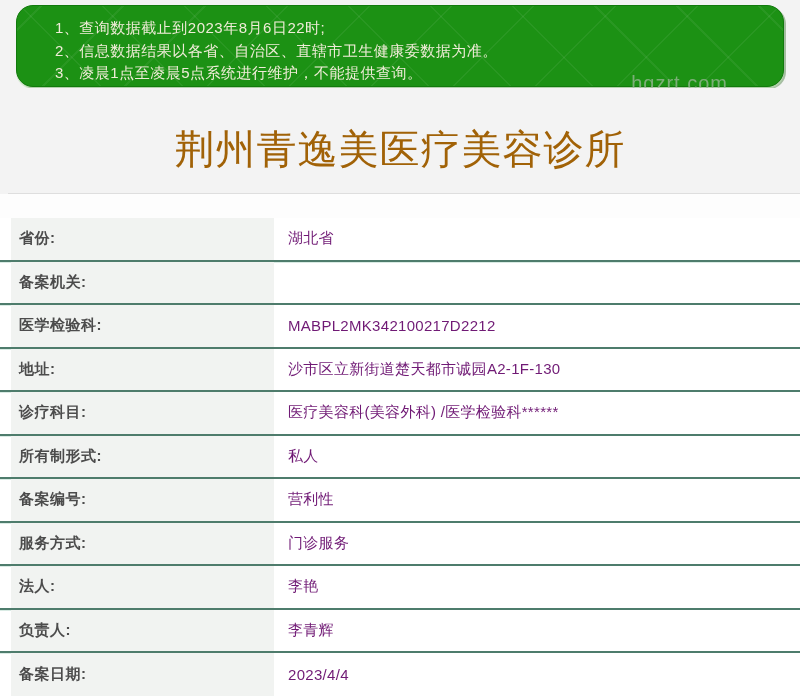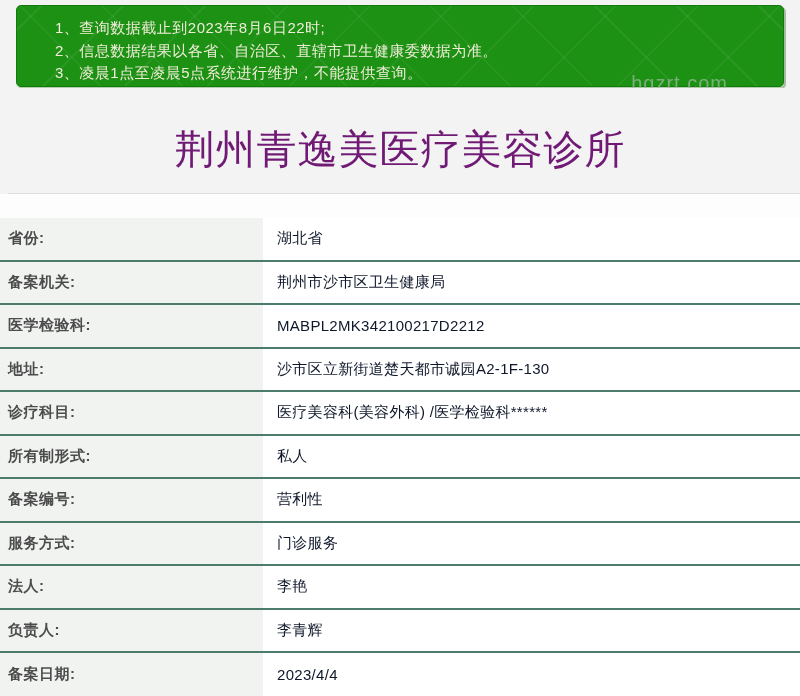--- a/index.html
+++ b/index.html
@@ -12,21 +12,21 @@
     width:800px;height:696px;
     background:#f3f3f3;
     overflow:hidden;
   }
   
   .notice-banner{
     position:absolute;left:16px;top:5px;
     width:768px;height:82px;
     background:#1c9114;
     border:1px solid #117a0c;
-    border-radius:5px;
+    border-radius:17px;
     box-sizing:border-box;
     box-shadow:0 2px 0 rgba(190,225,180,0.55), 2px 2px 0 rgba(20,90,10,0.35);
     
     background-image:
       repeating-linear-gradient(45deg, rgba(255,255,255,0.06) 0 2px, transparent 2px 58px),
       repeating-linear-gradient(-45deg, rgba(255,255,255,0.06) 0 2px, transparent 2px 58px);
   }
   .notice-lines{
     padding:11px 0 0 38px;
   }
@@ -48,21 +48,21 @@
   
   .title-section{
     position:absolute;left:0;top:88px;
     width:800px;height:105px;
     background:#f3f3f3;
     display:flex;align-items:center;justify-content:center;
   }
   .page-title{
     font-size:40px;
     font-weight:400;
-    color:#701a75;
+    color:#a16207;
     letter-spacing:1px;
     margin-top:18px;
   }
   .title-divider{
     position:absolute;left:8px;top:193px;
     width:792px;height:0;
     border-top:1px solid #dedede;
   }
   .white-band{
     position:absolute;left:0;top:194px;
@@ -74,39 +74,40 @@
     position:absolute;left:0;top:218px;
     width:800px;height:478px;
     background:#ffffff;
   }
   .table-row{
     display:flex;
     height:43.5px;
     box-sizing:border-box;
     border-bottom:2px solid #4e7c6c;
     box-shadow:0 1px 0 rgba(170,210,195,0.45);
+    padding-left:11px;
   }
   .table-row:last-child{border-bottom:none;box-shadow:none;}
   .row-label{
     width:263px;
     box-sizing:border-box;
     background:#f1f3f1;
     display:flex;align-items:center;
     padding-left:8px;
     font-size:15px;
     font-weight:bold;
     color:#4c4c4c;
     letter-spacing:0.5px;
   }
   .row-value{
     flex:1;
     display:flex;align-items:center;
     padding-left:14px;
     font-size:15px;
-    color:#0f172a;
+    color:#701a75;
     background:#ffffff;
     letter-spacing:0.3px;
     white-space:nowrap;
   }
 </style>
 </head>
 <body>
 
 <div class="page">
 
@@ -126,21 +127,20 @@
   <div class="title-divider"></div>
   <div class="white-band"></div>
 
   <div class="info-table">
       <div class="table-row">
         <div class="row-label">省份:</div>
         <div class="row-value">湖北省</div>
       </div>
       <div class="table-row">
         <div class="row-label">备案机关:</div>
-        <div class="row-value">荆州市沙市区卫生健康局</div>
       </div>
       <div class="table-row">
         <div class="row-label">医学检验科:</div>
         <div class="row-value">MABPL2MK342100217D2212</div>
       </div>
       <div class="table-row">
         <div class="row-label">地址:</div>
         <div class="row-value">沙市区立新街道楚天都市诚园A2-1F-130</div>
       </div>
       <div class="table-row">

